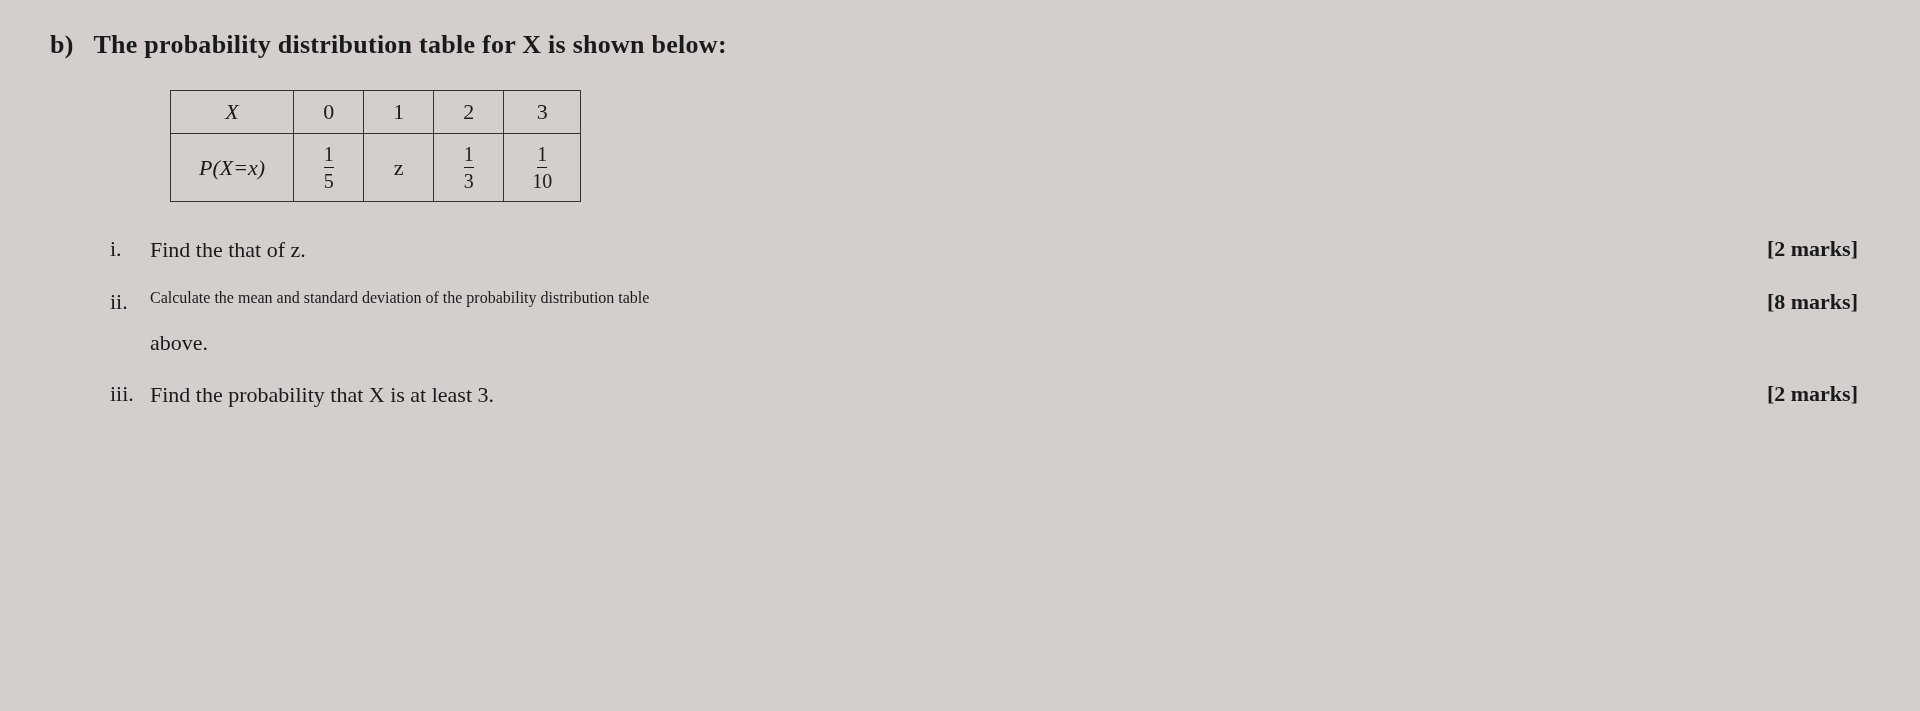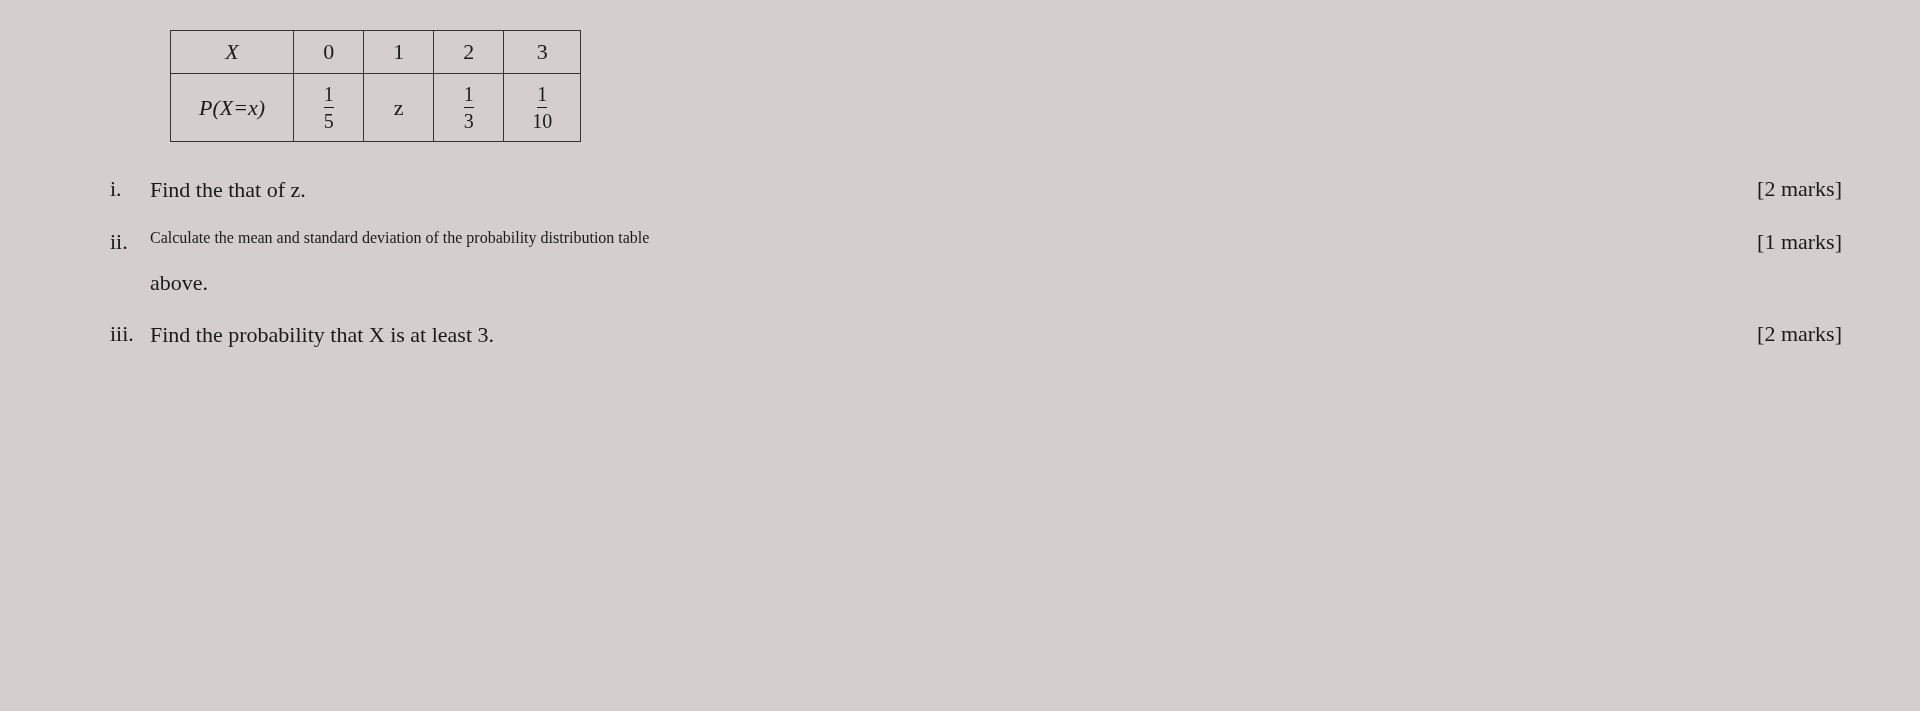--- a/index.html
+++ b/index.html
@@ -94,38 +94,44 @@
     }
 
     .question-text {
       flex: 1;
       font-size: 22px;
       line-height: 1.6;
     }
 
     .marks-right {
       position: absolute;
-      right: 28px;
+      right: 12px;
+      font-weight: bold;
     }
 
     .question-ii-text {
       font-size: 16px;
       line-height: 1.6;
     }
 
     .above-line {
       margin-left: 40px;
       margin-top: 8px;
     }
   </style>
 </head>
 <body>
 
 <div class="page-container">
 
+  <div class="question-header">
+    <span>b)</span>
+    &nbsp;
+    <span>The probability distribution table for X is shown below:</span>
+  </div>
 
   <div class="table-wrapper">
     <table class="prob-table">
       <tbody>
           <tr>
         <td><em>X</em></td>
         <td>0</td>
         <td>1</td>
         <td>2</td>
         <td>3</td>
@@ -165,21 +171,21 @@
         <span class="marks-right">[2 marks]</span>
       </div>
     </div>
 
     <div class="question-item">
       <div class="question-row">
         <span class="roman">ii.</span>
         <span class="question-text question-ii-text">
           <span>Calculate the mean and standard deviation of the probability distribution table</span>
         </span>
-        <span class="marks-right">[1 marks]</span>
+        <span class="marks-right">[8 marks]</span>
       </div>
       <div class="above-line">above.</div>
     </div>
 
     <div class="question-item">
       <div class="question-row">
         <span class="roman">iii.</span>
         <span class="question-text">Find the probability that X is at least 3.</span>
         <span class="marks-right">[2 marks]</span>
       </div>

